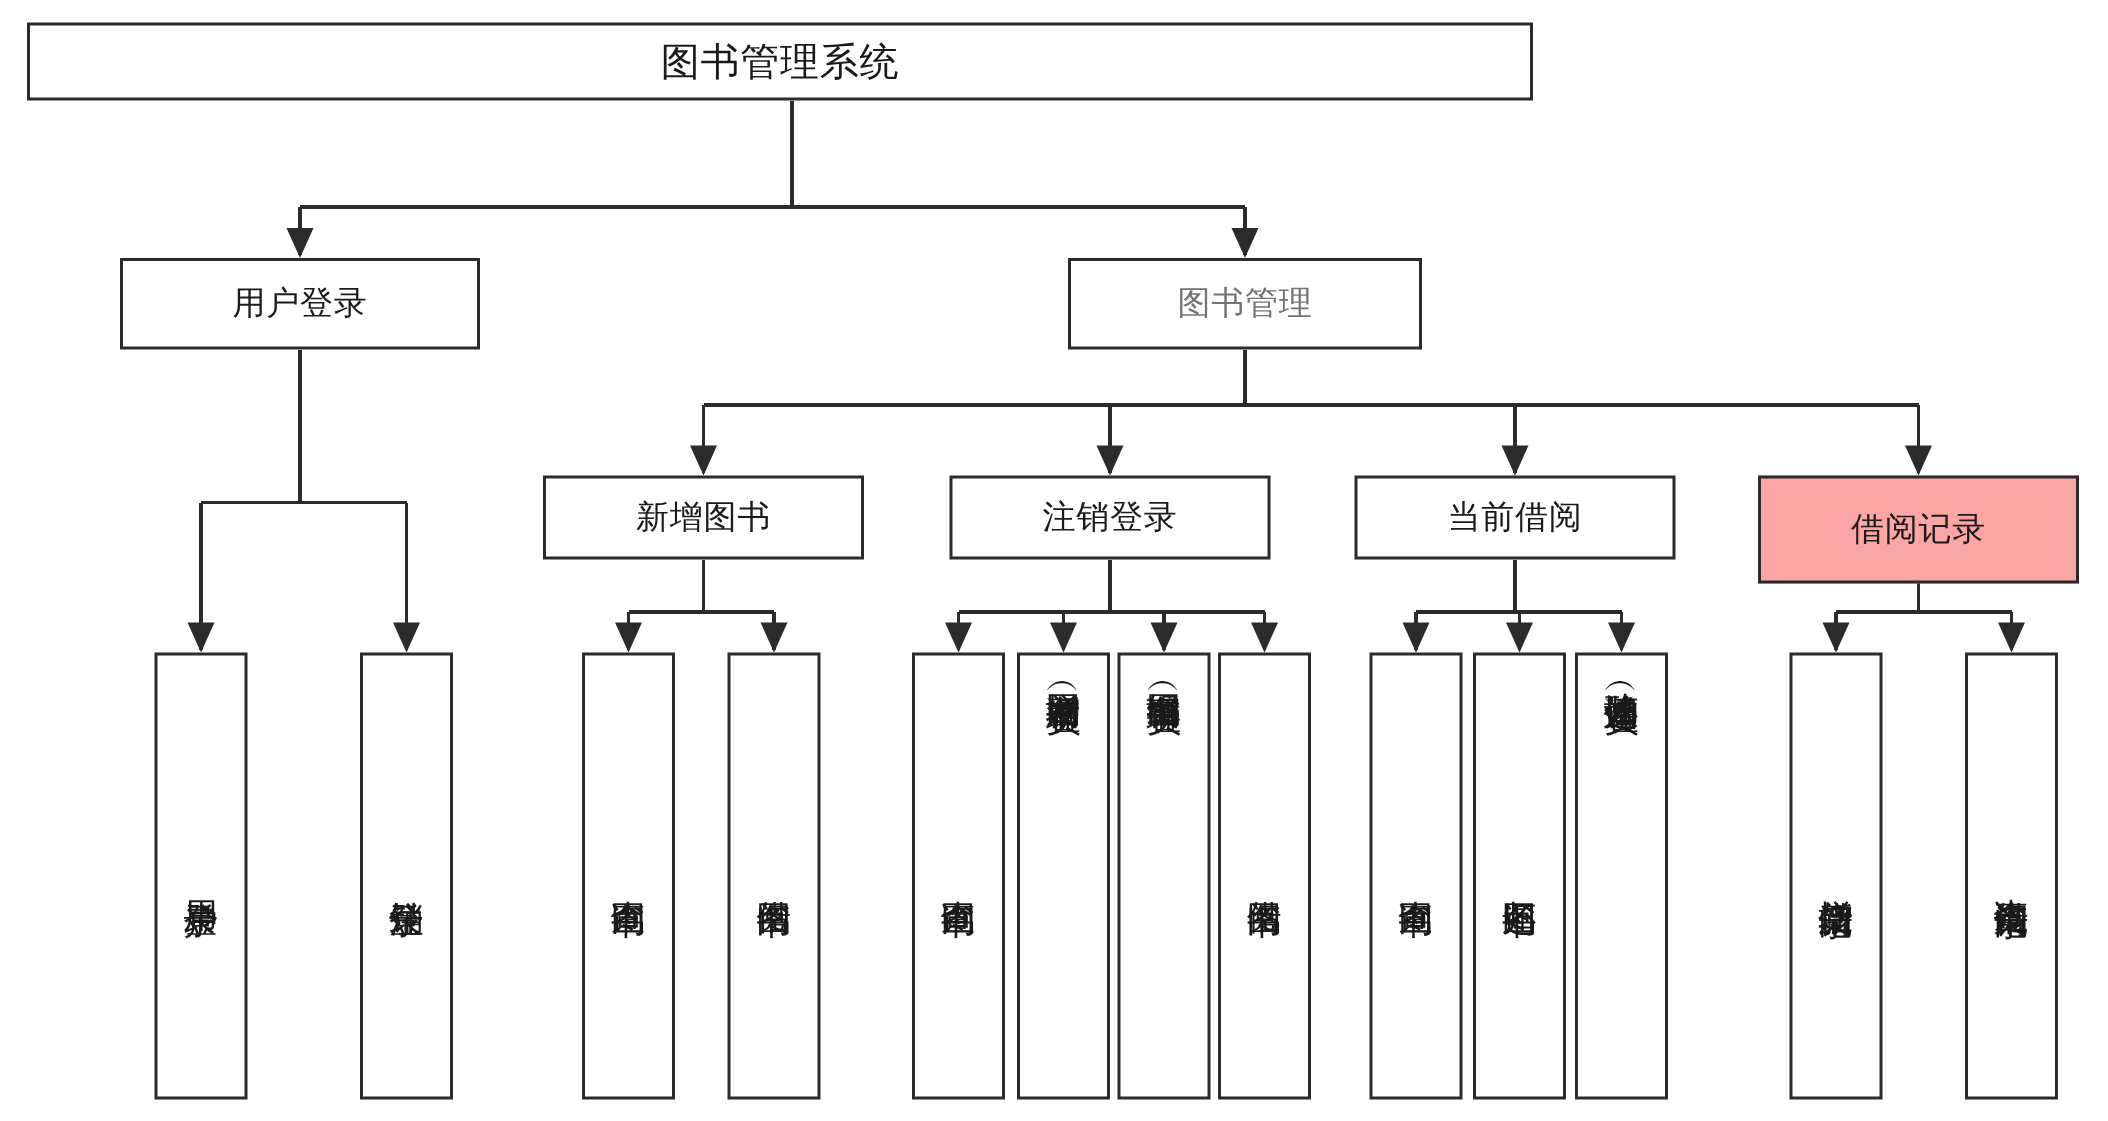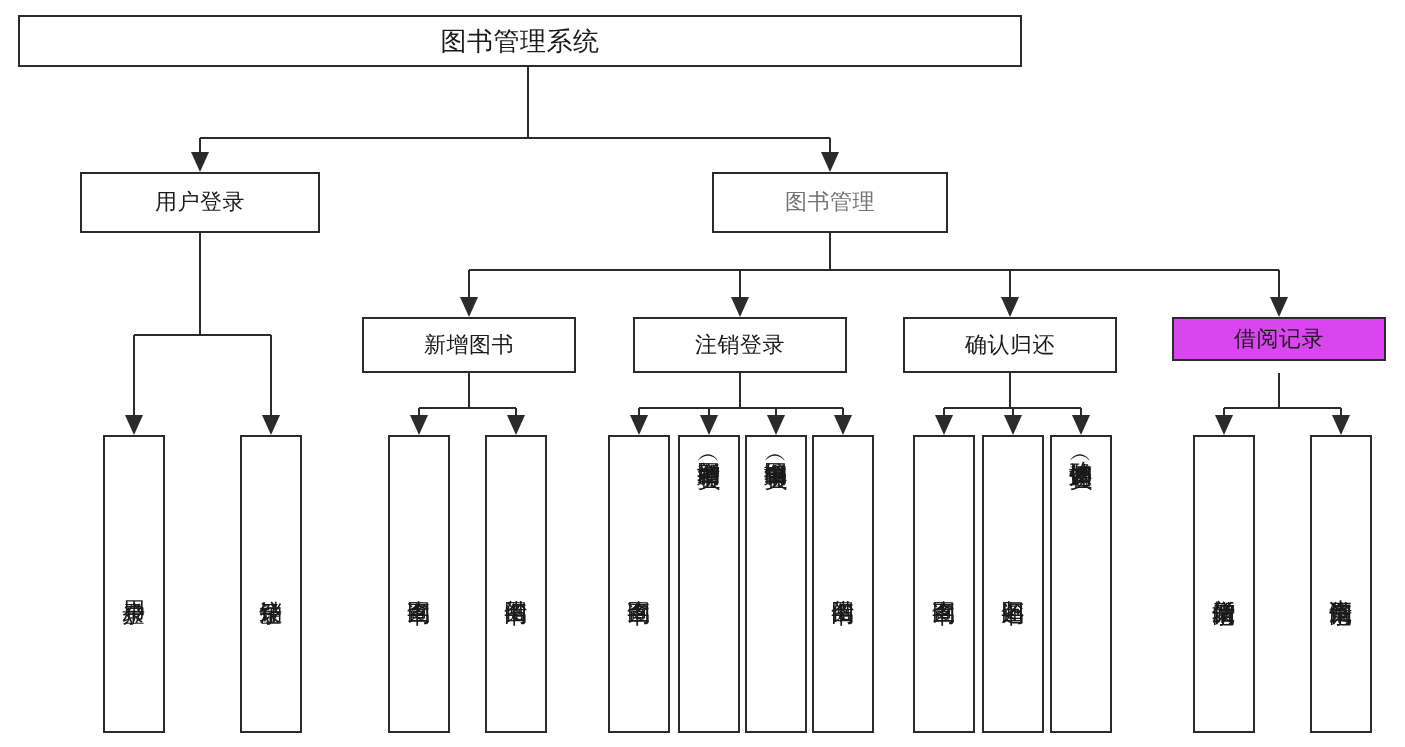--- a/index.html
+++ b/index.html
@@ -161,23 +161,23 @@
       <div class="node-box node-h" style="left: 712px; top: 172px; width: 236px; height: 61px; border-color: rgb(43, 43, 43); background: rgb(255, 255, 255);">
         <span class="node-label" style="color: #737373;">图书管理</span>
       </div>
       <div class="node-box node-h" style="left: 362px; top: 317px; width: 214px; height: 56px; border-color: rgb(43, 43, 43); background: rgb(255, 255, 255);">
         <span class="node-label" style="color: rgb(26, 26, 26);">新增图书</span>
       </div>
       <div class="node-box node-h" style="left: 633px; top: 317px; width: 214px; height: 56px; border-color: rgb(43, 43, 43); background: rgb(255, 255, 255);">
         <span class="node-label" style="color: rgb(26, 26, 26);">注销登录</span>
       </div>
       <div class="node-box node-h" style="left: 903px; top: 317px; width: 214px; height: 56px; border-color: rgb(43, 43, 43); background: rgb(255, 255, 255);">
-        <span class="node-label" style="color: rgb(26, 26, 26);">确认归还</span>
-      </div>
-      <div class="node-box node-h" style="left: 1172px; top: 317px; width: 214px; height: 44px; border-color: rgb(43, 43, 43); background: #d946ef;">
+        <span class="node-label" style="color: rgb(26, 26, 26);">当前借阅</span>
+      </div>
+      <div class="node-box node-h" style="left: 1172px; top: 317px; width: 214px; height: 72px; border-color: rgb(43, 43, 43); background: #fca5a5;">
         <span class="node-label" style="color: rgb(26, 26, 26);">借阅记录</span>
       </div>
       <div class="node-box node-v align-middle" style="left: 103px; top: 435px; width: 62px; height: 298px; border-color: rgb(43, 43, 43); background: rgb(255, 255, 255);">
         <span class="node-label" style="color: rgb(26, 26, 26);">用户登录</span>
       </div>
       <div class="node-box node-v align-middle" style="left: 240px; top: 435px; width: 62px; height: 298px; border-color: rgb(43, 43, 43); background: rgb(255, 255, 255);">
         <span class="node-label" style="color: rgb(26, 26, 26);">注销登录</span>
       </div>
       <div class="node-box node-v align-middle" style="left: 388px; top: 435px; width: 62px; height: 298px; border-color: rgb(43, 43, 43); background: rgb(255, 255, 255);">
         <span class="node-label" style="color: rgb(26, 26, 26);">查询图书</span>

